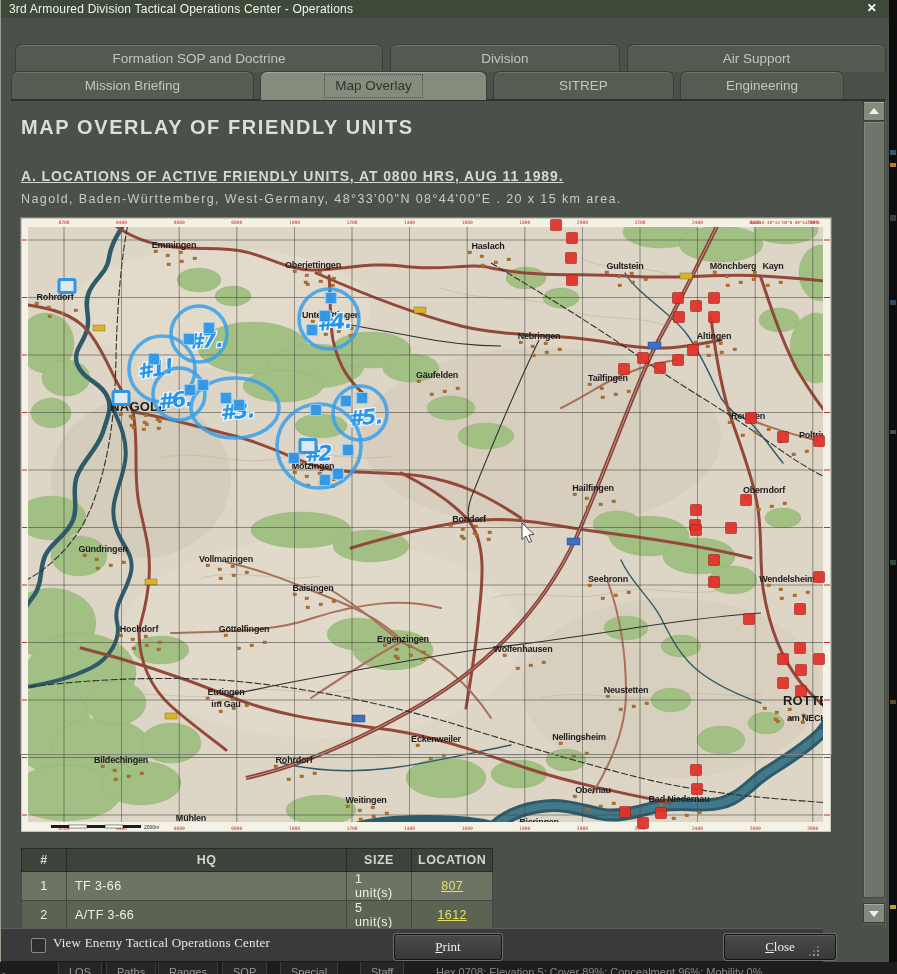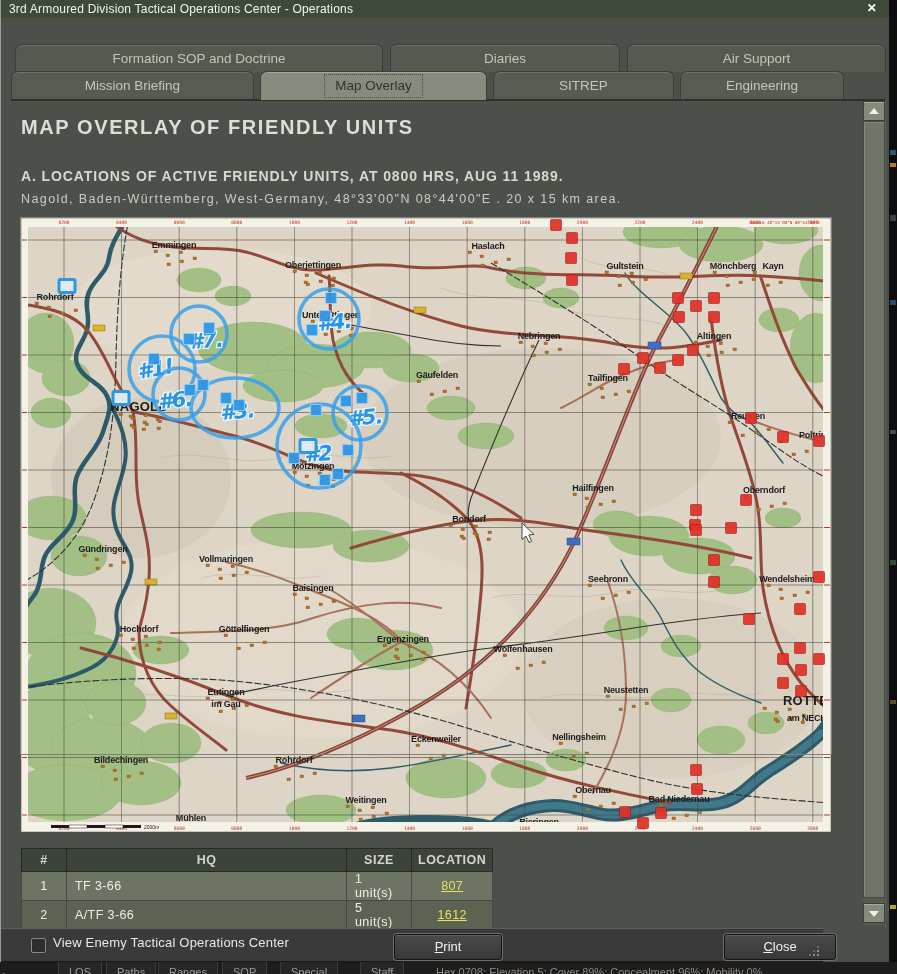--- a/index.html
+++ b/index.html
@@ -29,21 +29,21 @@
   .tabs-row1 .tab{line-height:27px;background:#525849;background:#545a4f;}
   .tabs-row2{position:absolute;left:0;top:71px;width:889px;height:29px;}
   .tabs-row2 .tab{line-height:28px;}
   .tab.active{background:#868c7d;color:#2f342b;z-index:3;box-shadow:inset 0 1px 0 #a2a896;}
   .tab.active .focusbox{display:inline-block;padding:1px 10px;outline:1px dotted #4a4f45;line-height:20px;margin-top:3px;}
   
   .panel{position:absolute;left:10px;top:99px;width:875px;height:829px;background:#4b514a;
     border-top:2px solid #2c312a;border-right:1px solid #5a6055;box-sizing:border-box;}
   .h1{position:absolute;left:20px;top:116px;font-size:20px;font-weight:bold;letter-spacing:1.6px;color:#dbdfd4;}
   .h2{position:absolute;left:20px;top:168px;font-size:14px;font-weight:bold;letter-spacing:.9px;
-    color:#d6dace;}
+    color:#d6dace;text-decoration:underline;}
   .sub{position:absolute;left:20px;top:192px;font-size:12.5px;letter-spacing:1.4px;color:#c9cdc1;}
   
   .sb-track{position:absolute;left:862px;top:101px;width:22px;height:824px;background:#555b51;}
   .sb-btn{position:absolute;left:862px;width:22px;height:20px;background:#858b7c;border:1px solid #3a3f37;
     box-sizing:border-box;box-shadow:inset 0 1px 0 #a6ac9a;}
   .sb-btn .tri-up{width:0;height:0;margin:6px auto 0;border-left:5px solid transparent;
     border-right:5px solid transparent;border-bottom:6px solid #eef0e6;}
   .sb-btn .tri-dn{width:0;height:0;margin:7px auto 0;border-left:5px solid transparent;
     border-right:5px solid transparent;border-top:6px solid #eef0e6;}
   .sb-thumb{position:absolute;left:862px;top:121px;width:22px;height:777px;background:#6f7569;
@@ -63,21 +63,21 @@
   table.units{position:absolute;left:20px;top:848px;border-collapse:collapse;font-size:12.5px;table-layout:fixed;}
   table.units th{background:#3c433b;color:#d3d7ca;height:22px;border:1px solid #262b24;
     font-weight:bold;letter-spacing:.5px;padding:0 6px;}
   table.units td{height:22px;border:1px solid #434a41;color:#eef0e8;padding:0 8px;letter-spacing:.4px;}
   table.units tr.odd td{background:#6d7464;}
   table.units tr.even td{background:#5c6353;}
   td.c,th.c{text-align:center;}
   td.loc a{color:#e7e15e;text-decoration:underline;cursor:pointer;}
   
   .footer{position:absolute;left:0;top:928px;width:822px;height:34px;background:#3a3a3a;
-    border-top:1px solid #5e5e5e;border-bottom:1px solid #1a1a1a;box-sizing:border-box;z-index:6;}
+    border-top:1px solid #5e5e5e;border-bottom:1px solid #1a1a1a;box-sizing:border-box;z-index:6;font-family:Liberation Serif, serif;}
   .chk{position:absolute;left:30px;top:9px;width:13px;height:13px;background:#2e2e2e;
     border:1px solid #8a8a8a;border-radius:2px;}
   .chk-label{position:absolute;left:52px;top:6px;font-size:13px;color:#e8e8e8;letter-spacing:.2px;}
   .btn{position:absolute;top:5px;height:26px;background:linear-gradient(#4a4a4a,#383838);
     border:1px solid #141414;box-shadow:0 0 0 1px #6e6e6e,inset 0 1px 0 #616161;border-radius:3px;
     color:#f0f0f0;font-size:13px;text-align:center;line-height:24px;box-sizing:border-box;}
   .btn u{text-decoration:underline;}
   #print-btn{left:393px;width:108px;}
   #close-btn{left:723px;width:112px;}
   .grip{position:absolute;right:4px;bottom:5px;width:2px;height:2px;background:#909090;
@@ -110,21 +110,21 @@
 
 <div class="dialog">
 
   <div class="titlebar">
     <span>3rd Armoured Division Tactical Operations Center - Operations</span>
     <span class="close-x">✕</span>
   </div>
 
   <div class="tabs-row1">
     <div class="tab" style="left:14px;width:368px;"><span>Formation SOP and Doctrine</span></div>
-    <div class="tab" style="left:389px;width:230px;"><span>Diaries</span></div>
+    <div class="tab" style="left:389px;width:230px;"><span>Division</span></div>
     <div class="tab" style="left:626px;width:259px;"><span>Air Support</span></div>
   </div>
   <div class="tabs-row2">
     <div class="tab" style="left:10px;width:243px;"><span>Mission Briefing</span></div>
     <div class="tab active" style="left:259px;width:227px;"><span class="focusbox">Map Overlay</span></div>
     <div class="tab" style="left:492px;width:181px;"><span>SITREP</span></div>
     <div class="tab" style="left:679px;width:164px;"><span>Engineering</span></div>
   </div>
 
   <div class="panel"></div>

